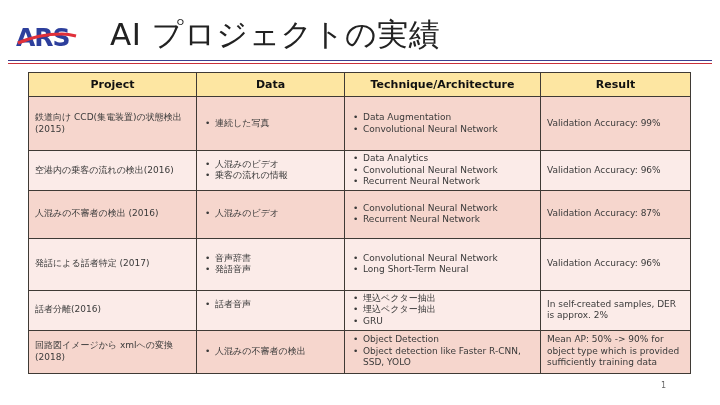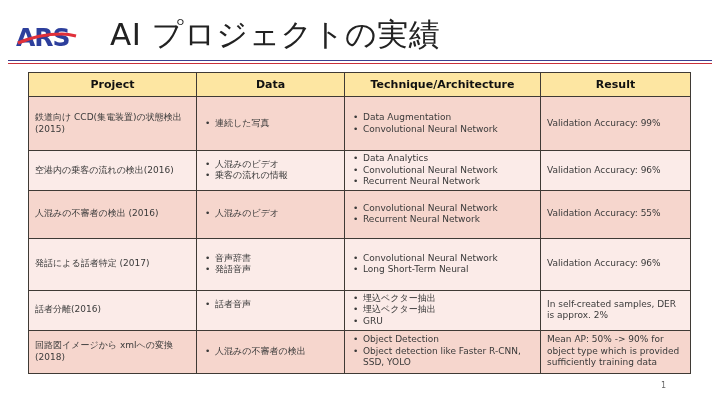--- a/index.html
+++ b/index.html
@@ -100,21 +100,21 @@
           <ul>
         <li>人混みのビデオ</li>
       </ul>
         </td>
       <td>
           <ul>
         <li>Convolutional Neural Network</li>
         <li>Recurrent Neural Network</li>
       </ul>
         </td>
-      <td>Validation Accuracy: 55%</td>
+      <td>Validation Accuracy: 87%</td>
     </tr>
     <tr class="even" style="height:52px">
       <td>発話による話者特定 (2017)</td>
       <td>
           <ul>
         <li>音声辞書</li>
         <li>発語音声</li>
       </ul>
         </td>
       <td>

